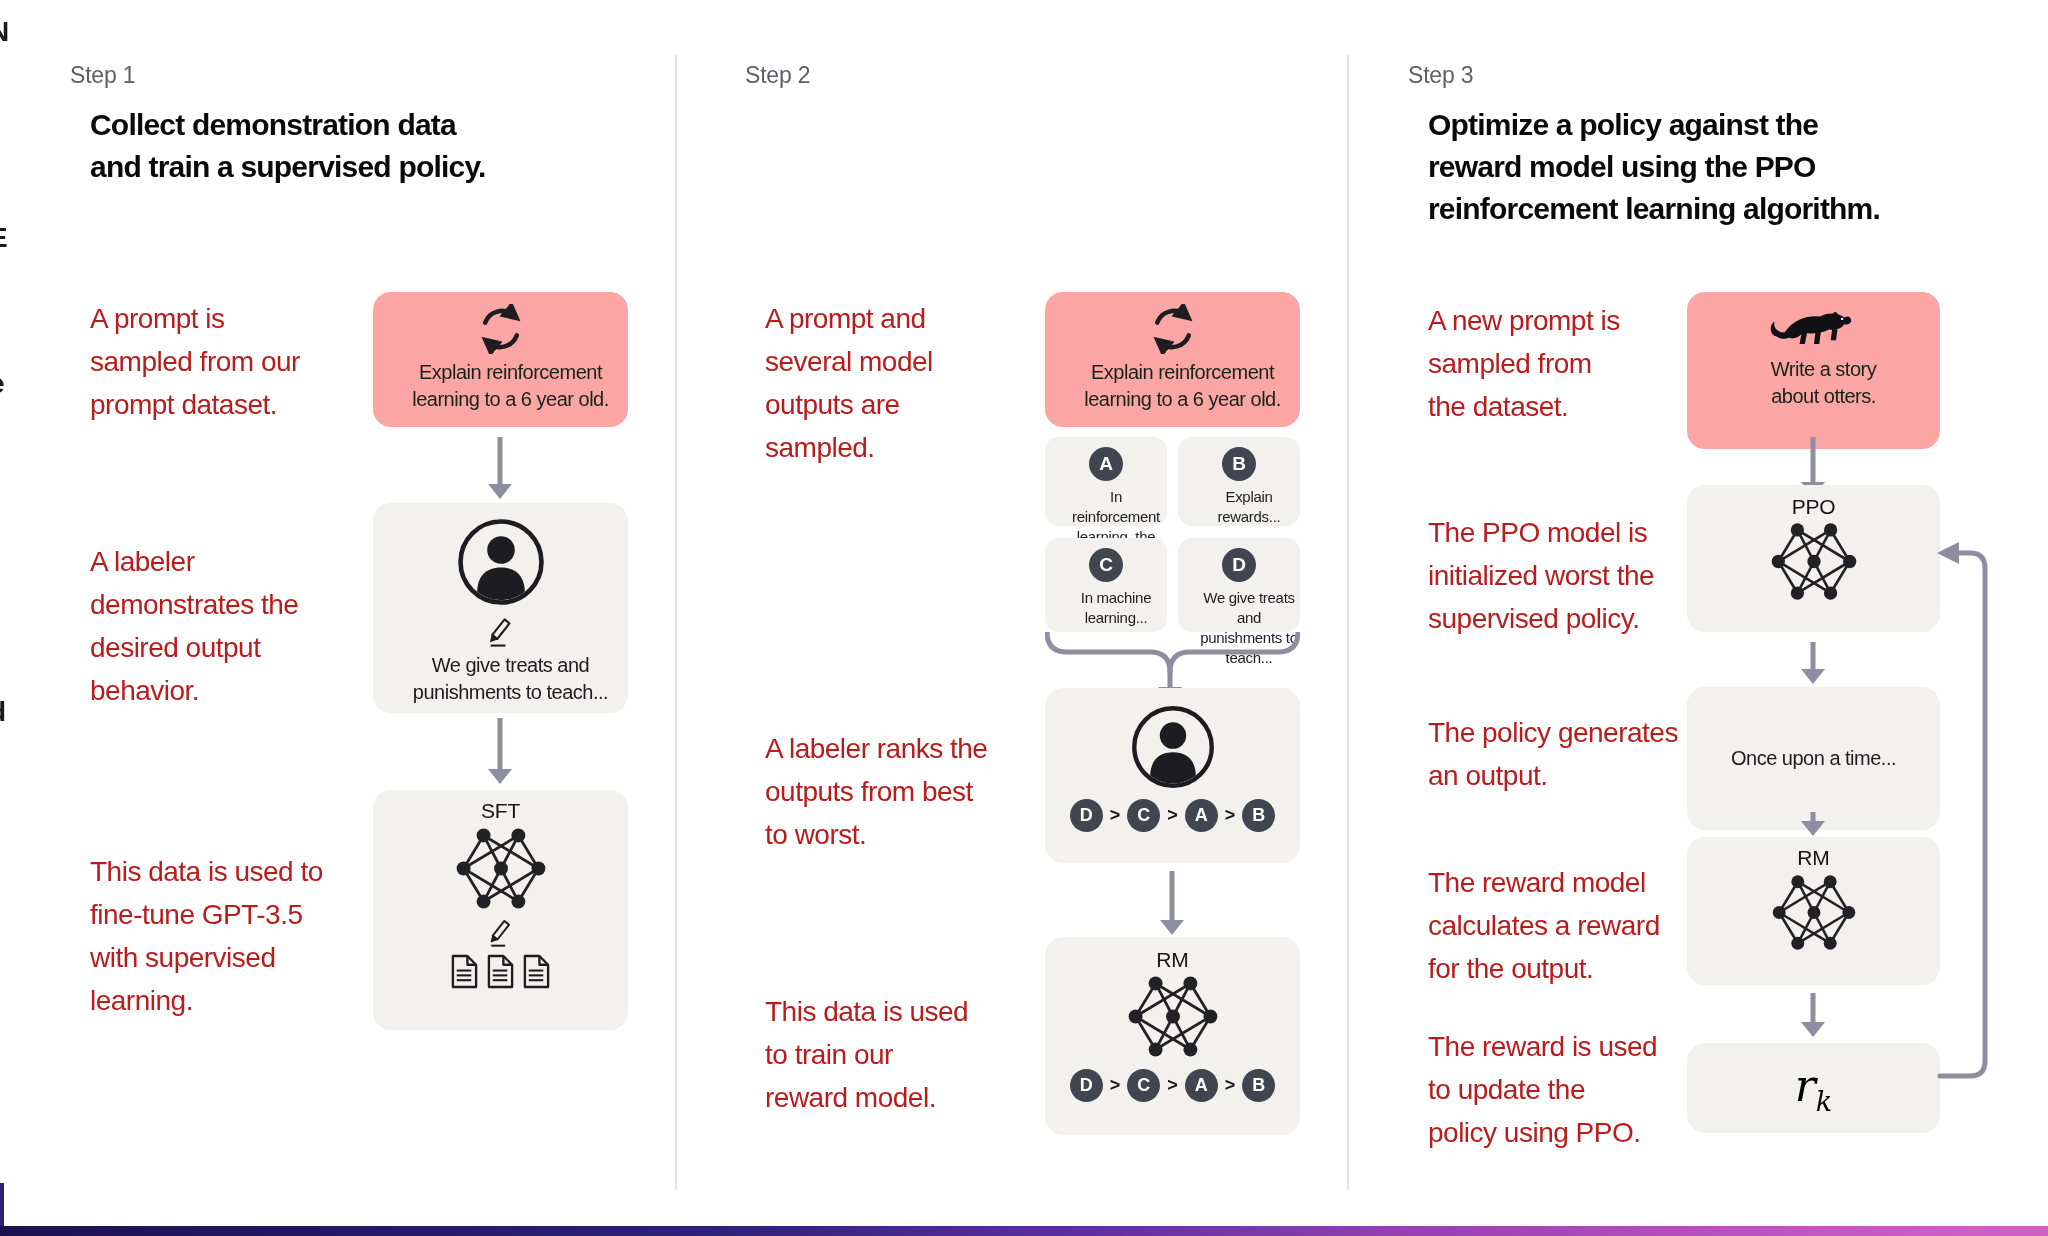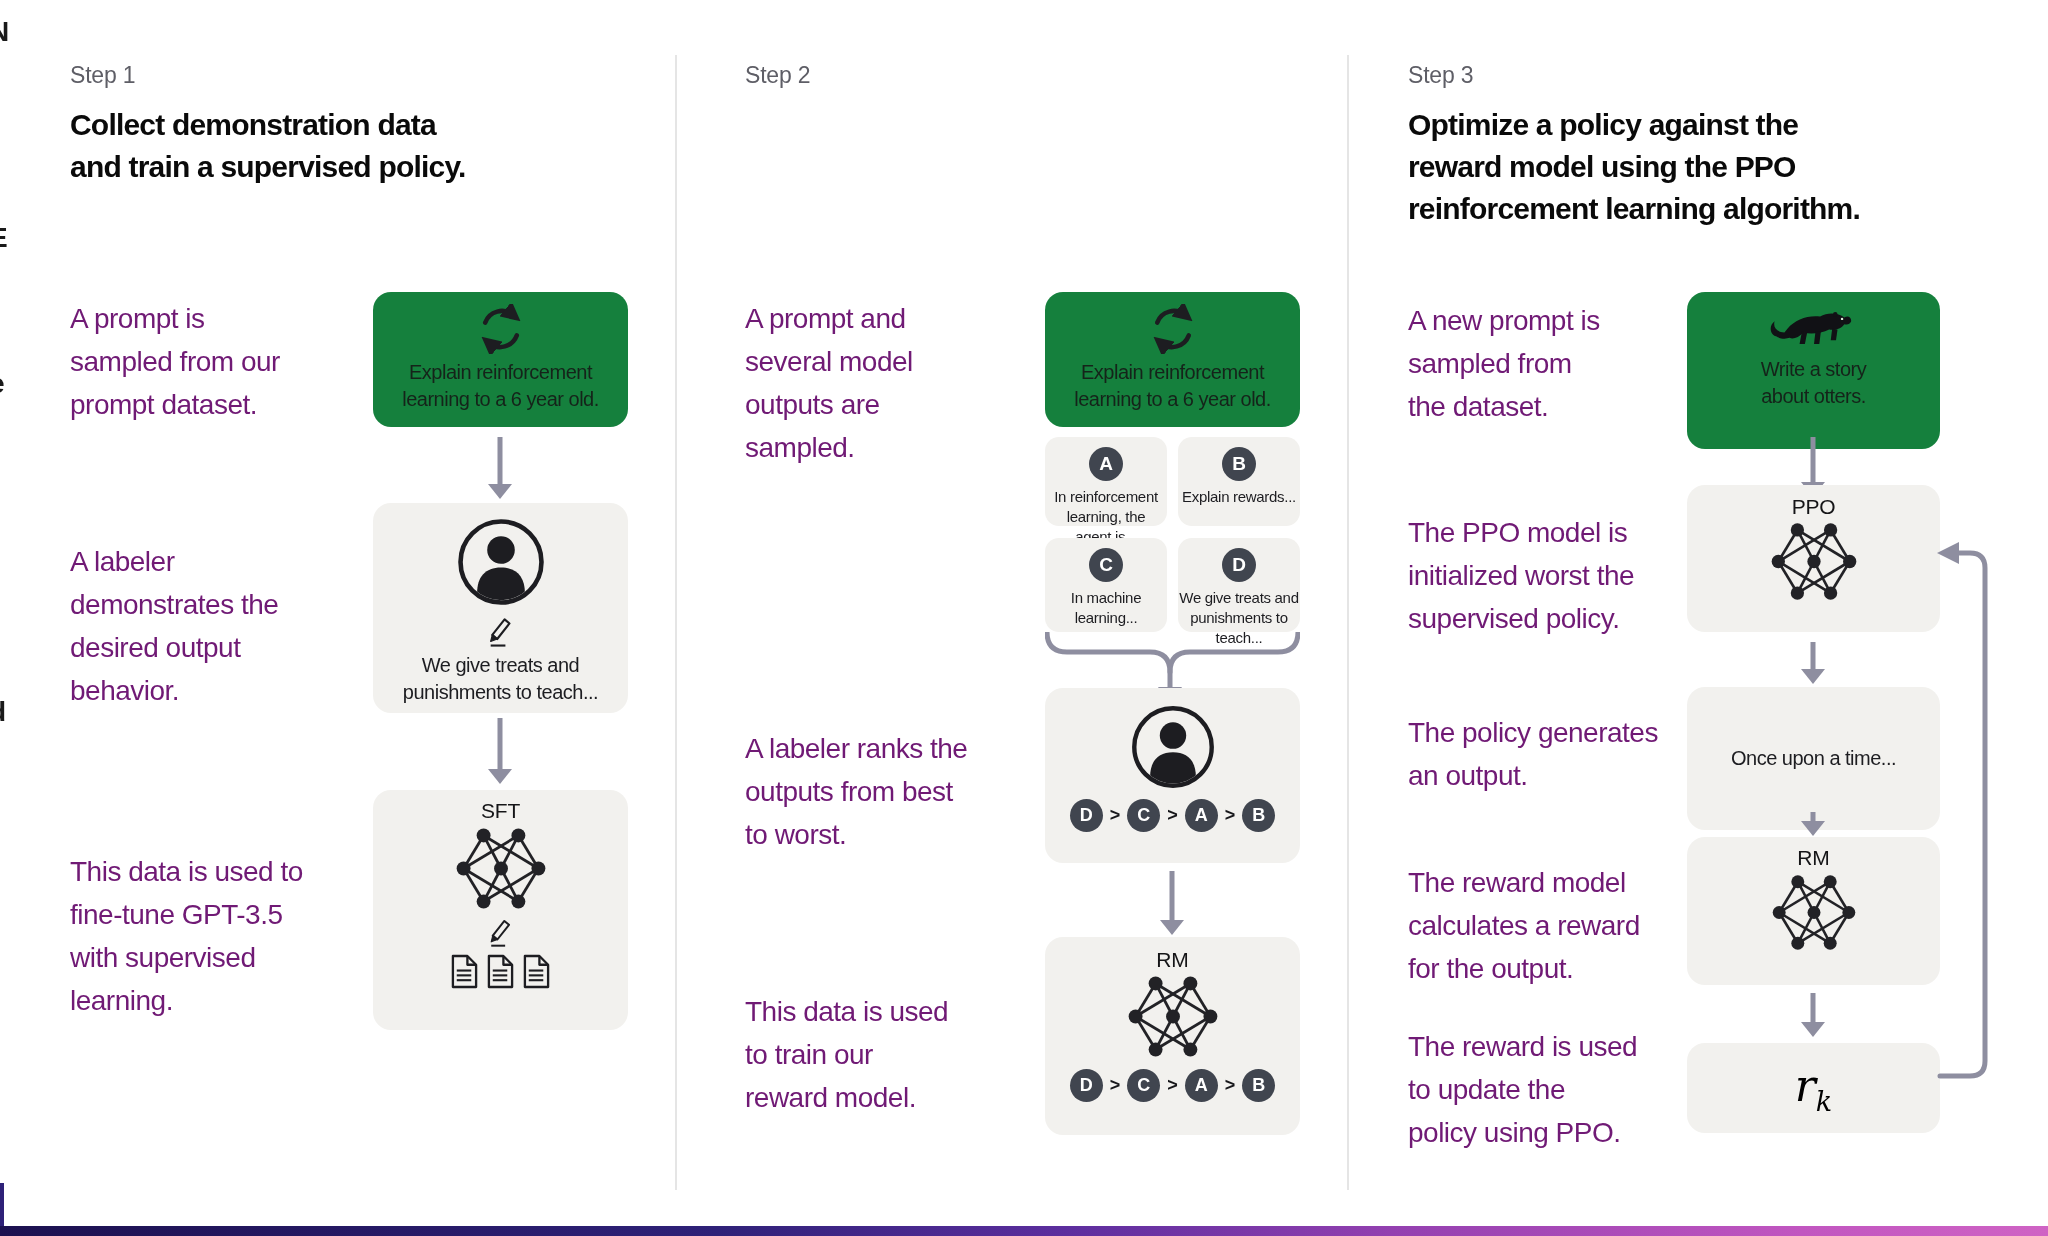--- a/index.html
+++ b/index.html
@@ -1,29 +1,29 @@
 <!DOCTYPE html>
 <html><head>
 <meta charset="utf-8">
 <style>
   html,body{margin:0;padding:0;background:#ffffff;}
   .page{position:relative;width:2048px;height:1236px;background:#ffffff;overflow:hidden;
         font-family:"Liberation Sans","DejaVu Sans",sans-serif;color:#111114;}
-  .pre{white-space:pre-line;}
+  .pre{white-space:pre-line;margin-left:20px;}
   .abs{position:absolute;}
 
   .divider{position:absolute;top:55px;height:1135px;width:2px;background:#e5e5e5;}
 
   .step-label{position:absolute;font-size:23px;letter-spacing:-0.2px;color:#5e5e66;}
   .step-title{position:absolute;font-size:30px;font-weight:700;letter-spacing:-0.8px;
               line-height:42px;color:#0a0a0a;}
-  .body-text{position:absolute;font-size:28px;letter-spacing:-0.5px;line-height:43px;color:#701a75;}
+  .body-text{position:absolute;font-size:28px;letter-spacing:-0.5px;line-height:43px;color:#b91c1c;}
 
   .box{position:absolute;border-radius:18px;display:flex;flex-direction:column;align-items:center;}
-  .box-green{background:#15803d;}
+  .box-green{background:#fca5a5;}
   .box-gray{background:#f2f1ee;}
   .box-text{font-size:20px;letter-spacing:-0.5px;line-height:27px;color:#1c2a20;text-align:center;}
   .box-text-g{color:#15231a;}
   .model-label{font-size:21px;color:#151517;letter-spacing:-0.2px;text-align:right;}
 
   
   .arr{position:absolute;width:24px;}
   .arr .stem{position:absolute;left:50%;transform:translateX(-50%);top:0;bottom:13px;width:5px;background:#8e8ea0;}
   .arr .head{position:absolute;bottom:0;left:50%;transform:translateX(-50%);width:0;height:0;
              border-left:12px solid transparent;border-right:12px solid transparent;border-top:15px solid #8e8ea0;}

